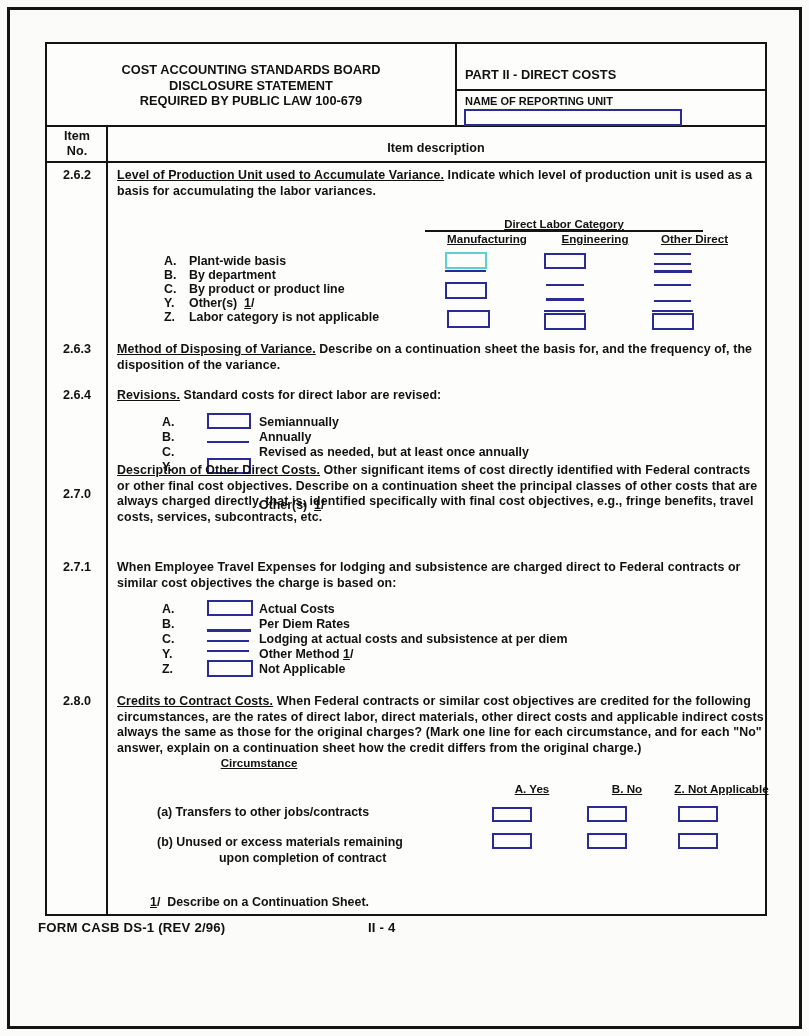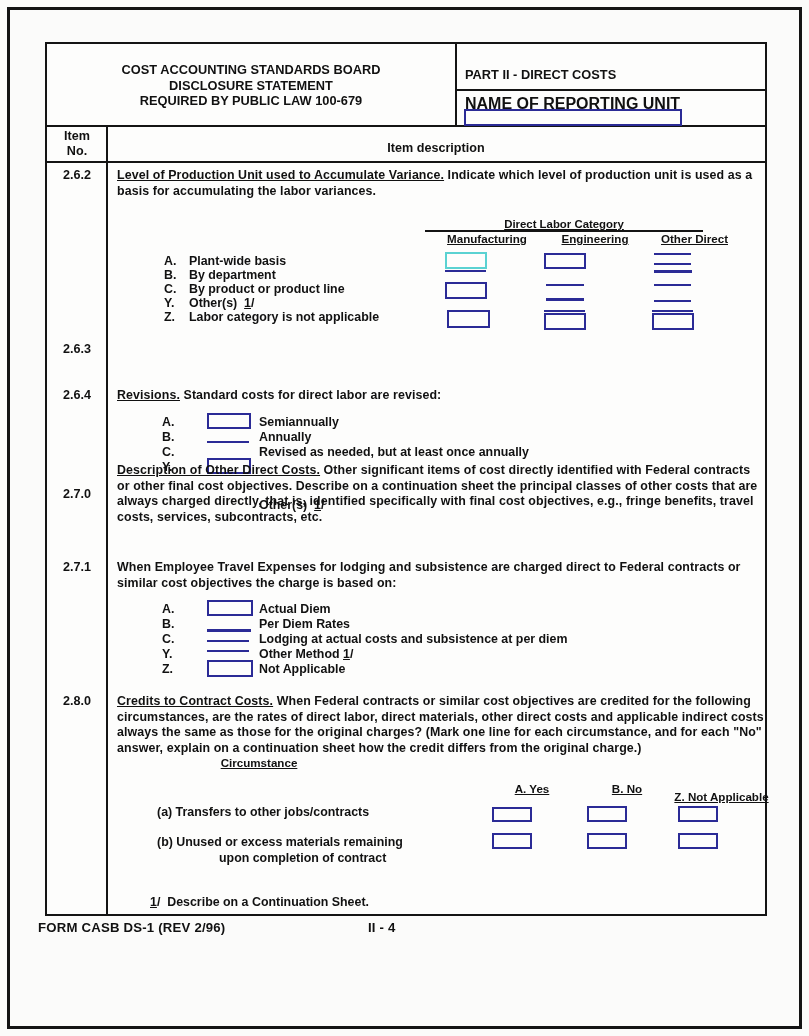--- a/index.html
+++ b/index.html
@@ -21,21 +21,21 @@
   .abs{position:absolute;}
   .blk-line{position:absolute;background:#141414;}
   .und{text-decoration:underline;}
   .fnm{text-decoration:underline;}
   .txt{font-size:12.4px;line-height:15.6px;letter-spacing:0.1px;}
   .small{font-size:11.6px;padding-left:20px;}
   .center{text-align:center;}
   
   .title-block{left:0;top:18px;width:408px;text-align:center;font-size:12.8px;line-height:15.5px;}
   .part-title{left:418px;top:23px;font-size:12.8px;}
-  .name-label{left:418px;top:51px;font-size:16px;}
+  .name-label{left:418px;top:51px;font-size:11px;}
   .unit-input{
     position:absolute;left:417px;top:65px;width:208px;height:13px;
     border:2px solid #2b2b96;background:#fdfdfc;padding:0 3px;
     font:inherit;font-size:11px;
   }
   
   .item-num{left:0;width:60px;text-align:center;font-size:12.6px;}
   .para{left:70px;width:642px;}
   
   .box{position:absolute;border:2px solid #2b2b96;background:transparent;}
@@ -122,20 +122,24 @@
 
   <div class="nline" style="left:607px;top:209px;width:37px;"></div>
   <div class="nline" style="left:607px;top:219px;width:37px;"></div>
   <div class="nline" style="left:607px;top:226px;width:38px;height:3px;"></div>
   <div class="nline" style="left:607px;top:240px;width:37px;"></div>
   <div class="nline" style="left:607px;top:256px;width:37px;"></div>
   <div class="nline" style="left:605px;top:266px;width:41px;"></div>
   <div class="box" style="left:605px;top:269px;width:38px;height:13px;"></div>
 
   <div class="abs item-num" style="top:298px;">2.6.3</div>
+  <div class="abs para txt" style="top:298px;">
+    <span class="und">Method of Disposing of Variance.</span>
+    <span>Describe on a continuation sheet the basis for, and the frequency of, the disposition of the variance.</span>
+  </div>
 
   <div class="abs item-num" style="top:344px;">2.6.4</div>
   <div class="abs para txt" style="top:344px;">
     <span class="und">Revisions.</span>
     <span>Standard costs for direct labor are revised:</span>
   </div>
 
   <div class="opt-row" style="left:115px;top:371px;">A.</div>
   <div class="box" style="left:160px;top:369px;width:40px;height:12px;"></div>
   <div class="opt-row" style="left:212px;top:371px;">Semiannually</div>
@@ -157,21 +161,21 @@
   <div class="abs para txt" style="top:419px;">
     <span class="und">Description of Other Direct Costs.</span>
     <span>Other significant items of cost directly identified with Federal contracts or other final cost objectives.  Describe on a continuation sheet the principal classes of other costs that are always charged directly, that is, identified specifically with final cost objectives, e.g., fringe benefits, travel costs, services, subcontracts, etc.</span>
   </div>
 
   <div class="abs item-num" style="top:516px;">2.7.1</div>
   <div class="abs para txt" style="top:516px;">When Employee Travel Expenses for lodging and subsistence are charged direct to Federal contracts or similar cost objectives the charge is based on:</div>
 
   <div class="opt-row" style="left:115px;top:558px;">A.</div>
   <div class="box" style="left:160px;top:556px;width:42px;height:12px;"></div>
-  <div class="opt-row" style="left:212px;top:558px;">Actual Diem</div>
+  <div class="opt-row" style="left:212px;top:558px;">Actual Costs</div>
 
   <div class="opt-row" style="left:115px;top:573px;">B.</div>
   <div class="nline thick" style="left:160px;top:585px;width:44px;"></div>
   <div class="opt-row" style="left:212px;top:573px;">Per Diem Rates</div>
 
   <div class="opt-row" style="left:115px;top:588px;">C.</div>
   <div class="nline" style="left:160px;top:596px;width:42px;"></div>
   <div class="nline" style="left:160px;top:606px;width:42px;"></div>
   <div class="opt-row" style="left:212px;top:588px;">Lodging at actual costs and subsistence at per diem</div>
 
@@ -186,21 +190,21 @@
 
   <div class="abs item-num" style="top:650px;">2.8.0</div>
   <div class="abs para txt" style="top:650px;width:648px;">
     <span class="und">Credits to Contract Costs.</span>
     <span>When Federal contracts or similar cost objectives are credited for the following circumstances, are the rates of direct labor, direct materials, other direct costs and applicable indirect costs always the same as those for the original charges? (Mark one line for each circumstance, and for each "No" answer, explain on a continuation sheet how the credit differs from the original charge.)</span>
   </div>
 
   <div class="abs center und small" style="left:122px;top:712px;width:140px;text-align:center;">Circumstance</div>
   <div class="abs center und small" style="left:435px;top:738px;width:60px;">A. Yes</div>
   <div class="abs center und small" style="left:530px;top:738px;width:60px;">B. No</div>
-  <div class="abs center und small" style="left:602px;top:738px;width:105px;margin-top:8px;">Z. Not Applicable</div>
+  <div class="abs center und small" style="left:602px;top:738px;width:105px;">Z. Not Applicable</div>
 
   <div class="opt-row" style="left:110px;top:761px;">(a) Transfers to other jobs/contracts</div>
   <div class="box" style="left:445px;top:763px;width:36px;height:11px;"></div>
   <div class="box" style="left:540px;top:762px;width:36px;height:12px;"></div>
   <div class="box" style="left:631px;top:762px;width:36px;height:12px;"></div>
 
   <div class="opt-row" style="left:110px;top:791px;">(b) Unused or excess materials remaining</div>
   <div class="opt-row" style="left:124px;top:807px;margin-left:48px;">upon completion of contract</div>
   <div class="box" style="left:445px;top:789px;width:36px;height:12px;"></div>
   <div class="box" style="left:540px;top:789px;width:36px;height:12px;"></div>

